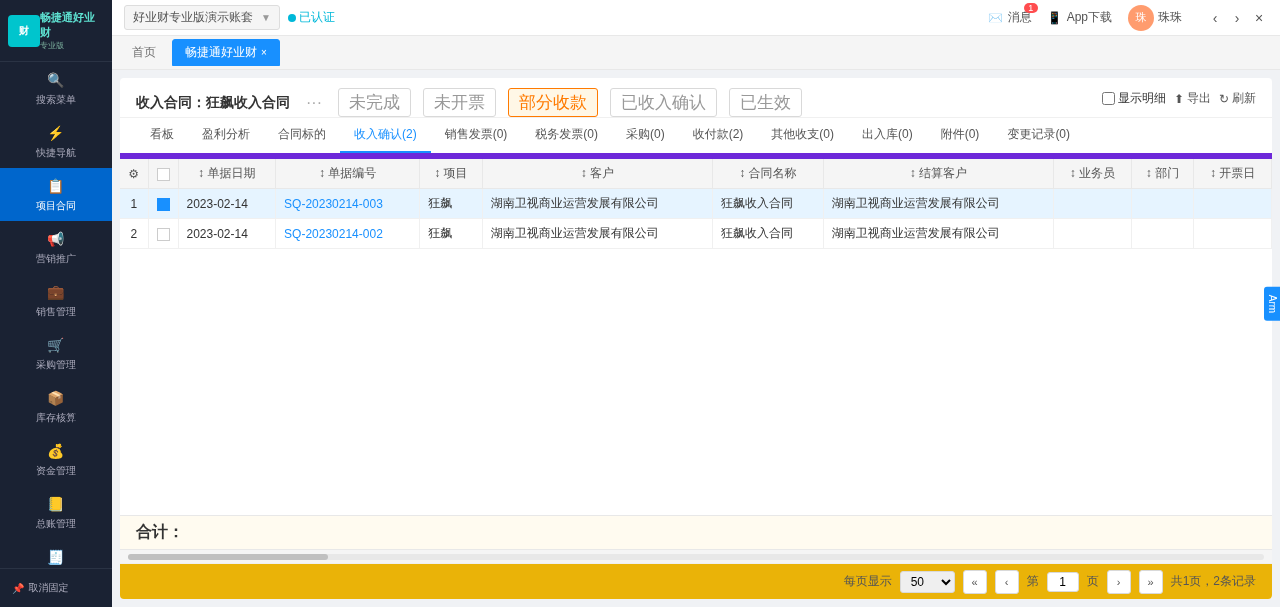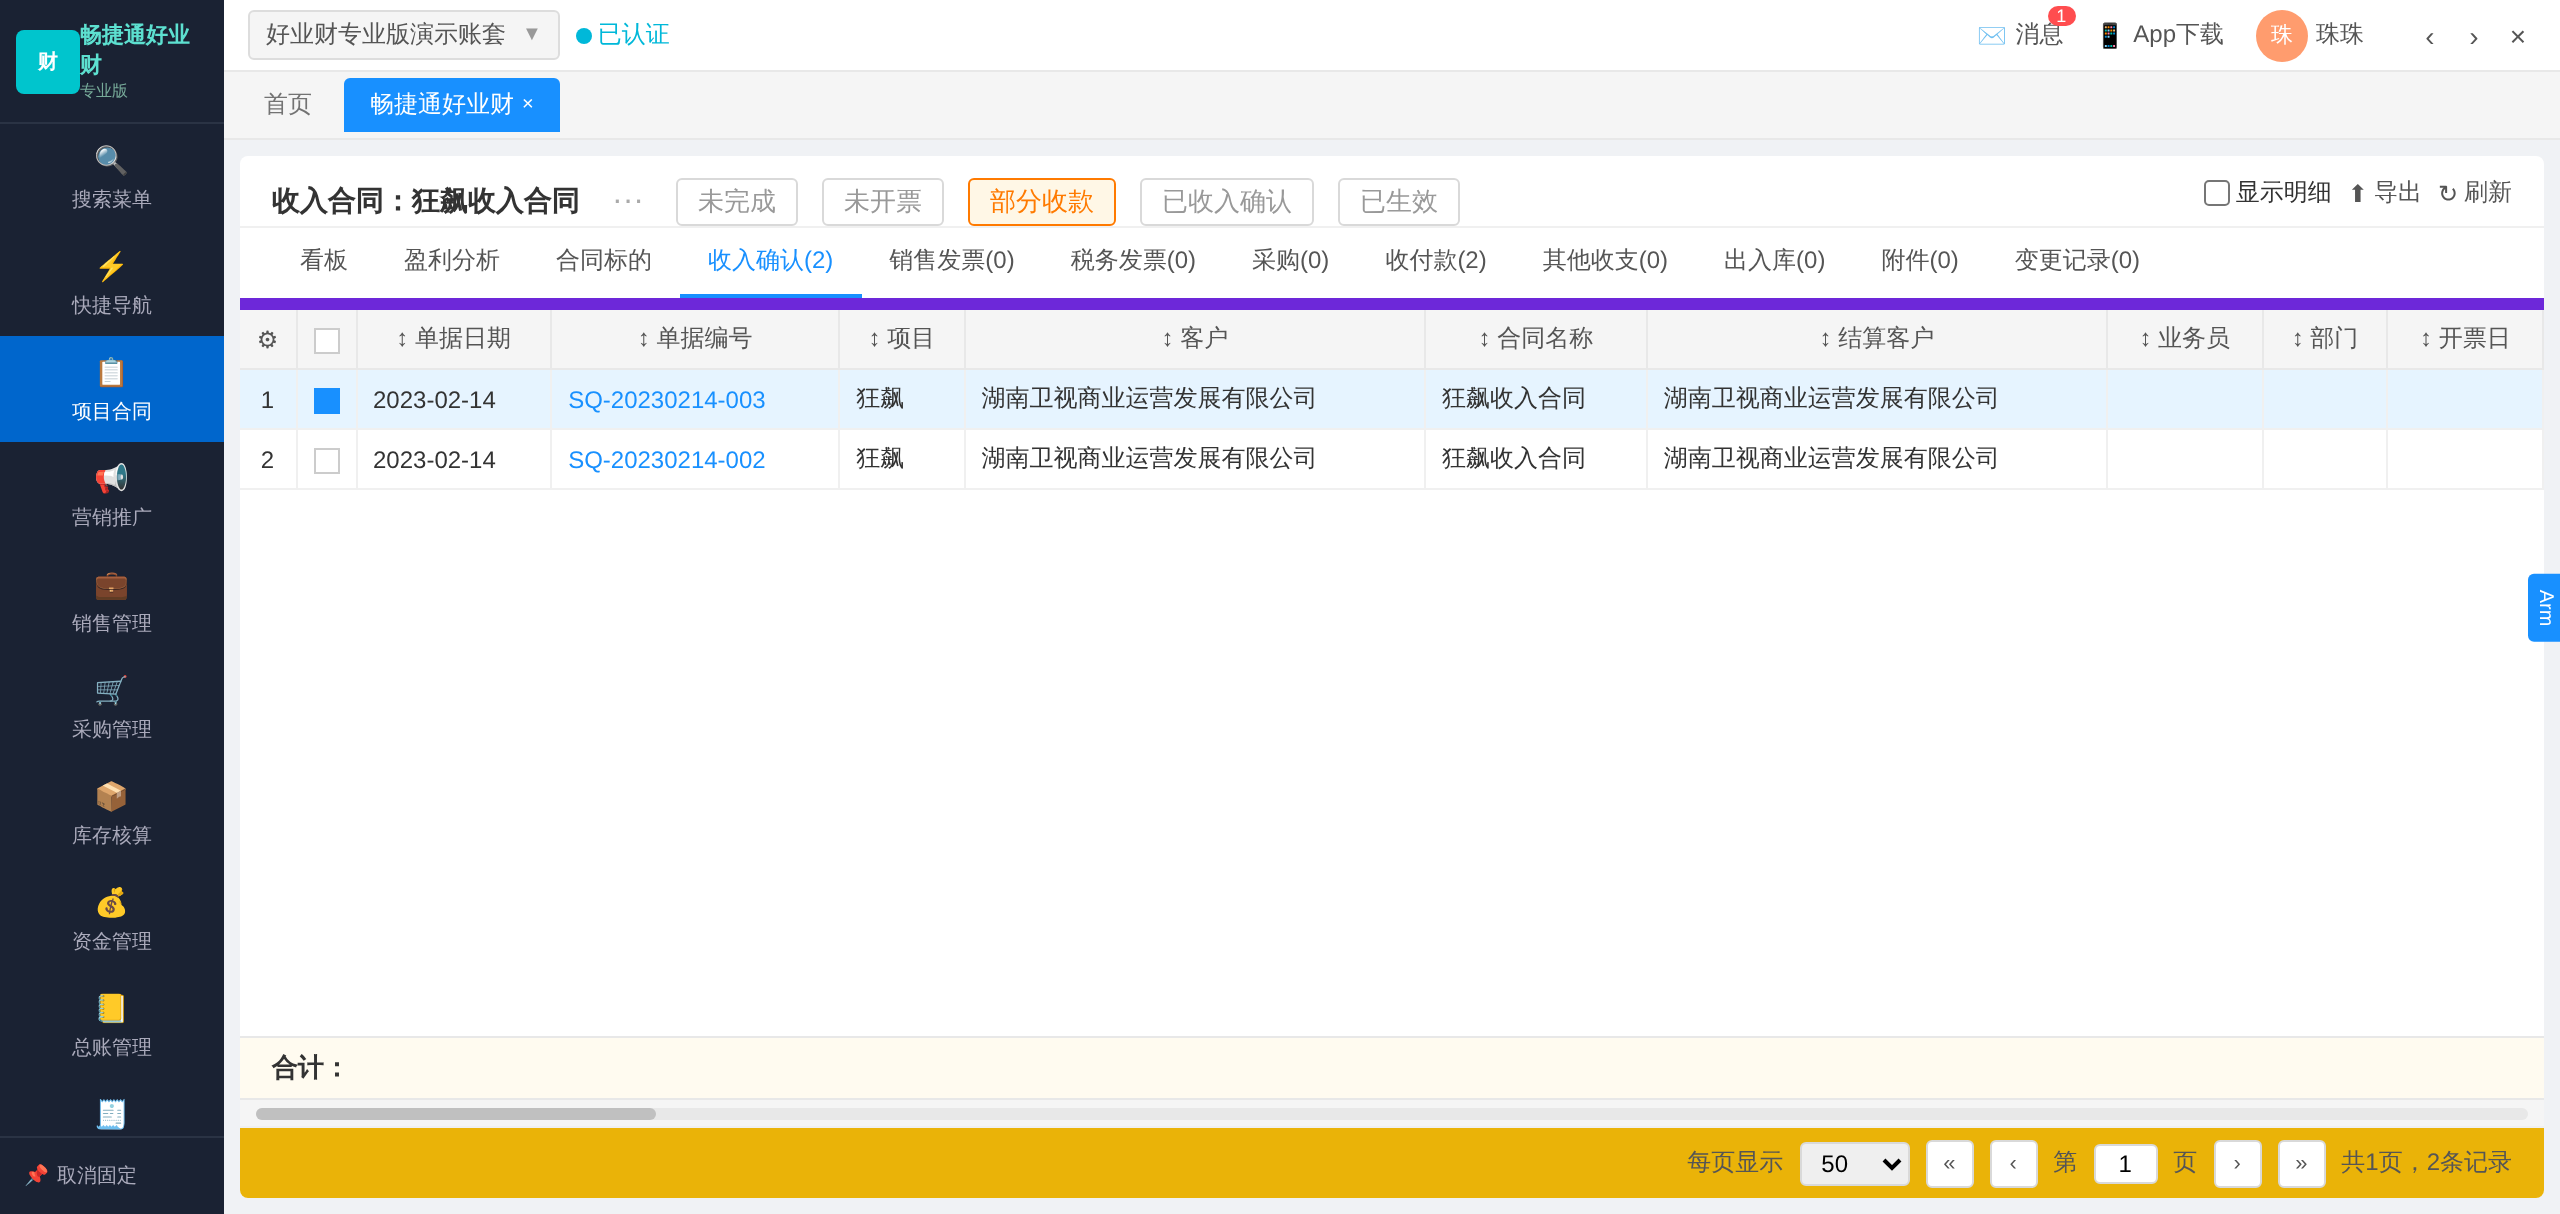--- a/index.html
+++ b/index.html
@@ -41,21 +41,21 @@
     .tabbar-home { padding: 4px 12px; color: #737373; font-size: 12px; cursor: pointer; }
     .tabbar-close { font-size: 10px; cursor: pointer; }
 
     
     .content { flex: 1; background: white; margin: 8px; border-radius: 4px; display: flex; flex-direction: column; overflow: hidden; }
 
     
     .contract-header { padding: 10px 16px 0 16px; display: flex; align-items: center; gap: 12px; border-bottom: 1px solid #f0f0f0; }
     .contract-title { font-size: 14px; font-weight: bold; color: #333; }
     .contract-more { color: #aaa; cursor: pointer; font-size: 16px; padding: 0 4px; }
-    .status-btn { padding: 2px 10px; border-radius: 3px; font-size: 13px; border: 1px solid; cursor: pointer; }
+    .status-btn { padding: 2px 10px; border-radius: 3px; font-size: 17px; border: 1px solid; cursor: pointer; }
     .status-incomplete { border-color: #d9d9d9; color: #999; background: white; }
     .status-no-invoice { border-color: #d9d9d9; color: #999; background: white; }
     .status-partial { border-color: #ff7a00; color: #ff7a00; background: #fff7e6; }
     .status-confirmed { border-color: #d9d9d9; color: #999; background: white; }
     .status-active { border-color: #d9d9d9; color: #999; background: white; }
     .contract-header-right { margin-left: auto; display: flex; align-items: flex-end; gap: 8px; padding-bottom: 8px; }
     .header-action-btn { display: flex; align-items: center; gap: 3px; font-size: 12px; color: #555; cursor: pointer; background: none; border: none; }
 
     
     .tabs { display: flex; border-bottom: 6px solid #6d28d9; padding: 0 16px; }
@@ -69,21 +69,21 @@
     .data-table th.sortable { cursor: pointer; }
     .data-table td { border-bottom: 1px solid #f0f0f0; border-right: 1px solid #f0f0f0; padding: 6px 8px; color: #333; white-space: nowrap; }
     .data-table tr.row-selected td { background: #e6f4ff; }
     .data-table .link { color: #1890ff; cursor: pointer; text-decoration: none; }
     .col-checkbox { width: 28px; text-align: center; }
     .col-settings { width: 28px; text-align: center; }
     .checkbox-box { width: 13px; height: 13px; border: 1px solid #ccc; display: inline-block; vertical-align: middle; cursor: pointer; background: white; }
     .th-settings { cursor: pointer; color: #666; }
 
     
-    .table-footer { background: #fffbf0; border-top: 1px solid #e8e8e8; padding: 6px 16px; display: flex; align-items: center; font-size: 13px; color: #333; }
+    .table-footer { background: #fffbf0; border-top: 1px solid #e8e8e8; padding: 6px 16px; display: flex; align-items: center; font-size: 16px; color: #333; }
     .total-label { font-weight: bold; }
 
     
     .scrollbar-area { height: 14px; background: #f5f5f5; border-top: 1px solid #e8e8e8; display: flex; align-items: center; padding: 0 8px; }
     .scrollbar-track { flex: 1; height: 6px; background: #e8e8e8; border-radius: 3px; position: relative; }
     .scrollbar-thumb { width: 200px; height: 6px; background: #c0c0c0; border-radius: 3px; position: absolute; left: 0; }
 
     
     .pagination { height: 36px; display: flex; align-items: center; justify-content: flex-end; padding: 0 16px; border-top: 1px solid #f0f0f0; gap: 8px; font-size: 12px; color: #555; background: #eab308; }
     .page-label { color: #555; }

